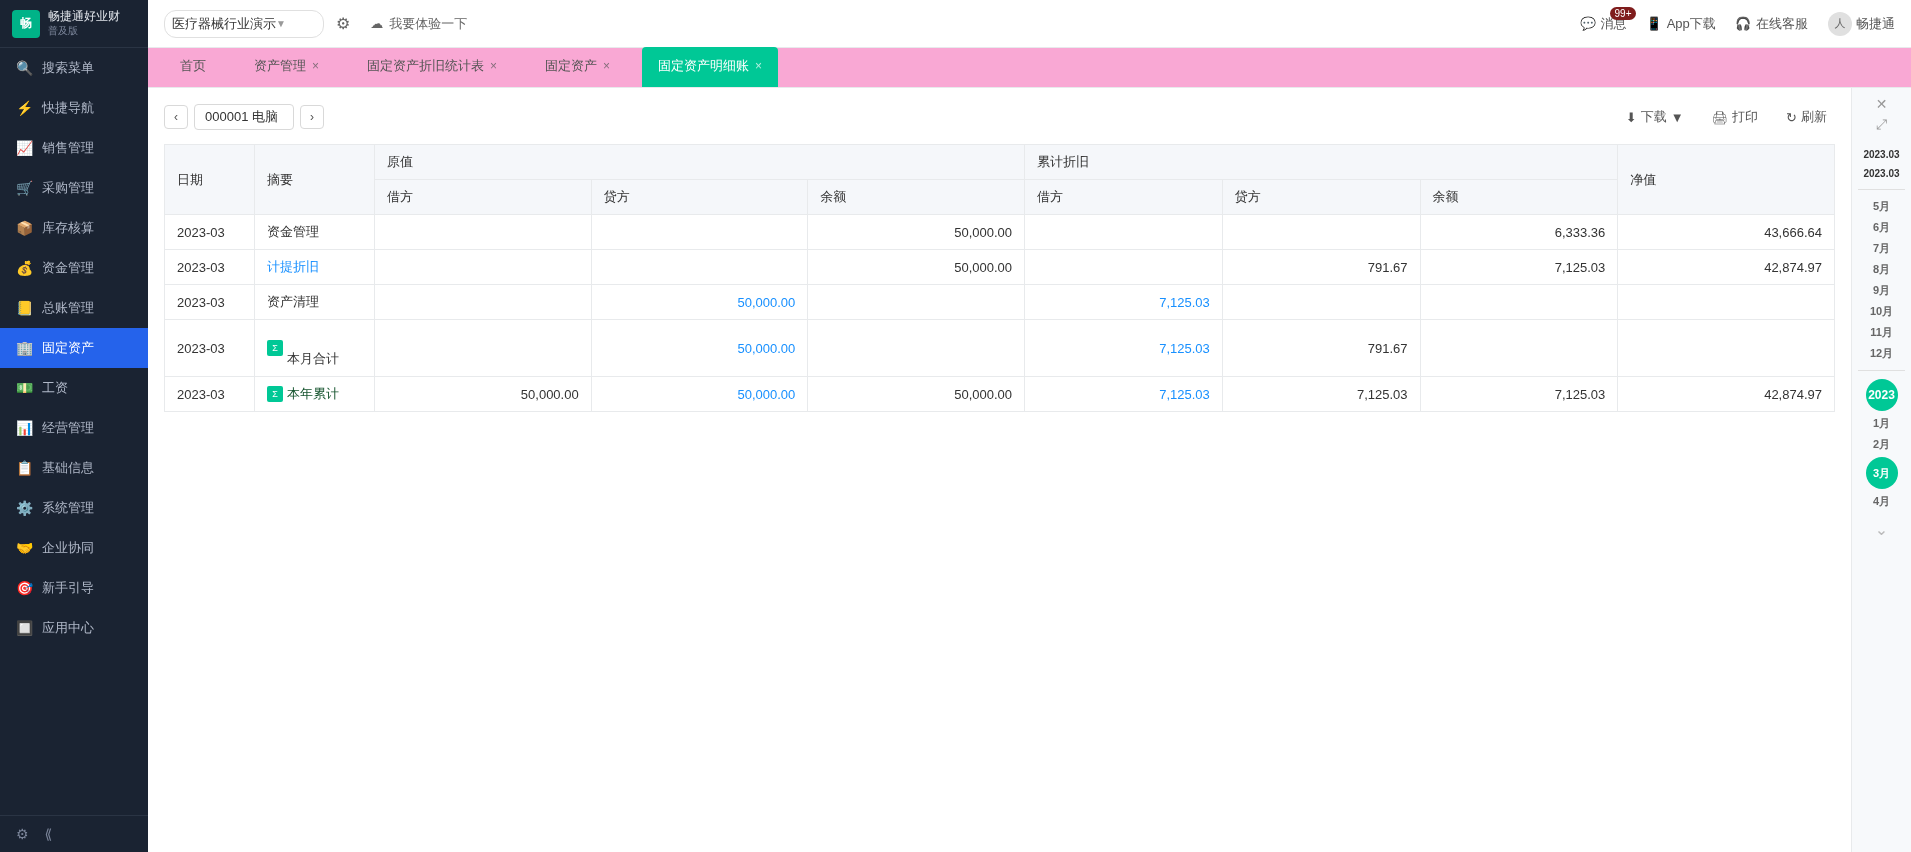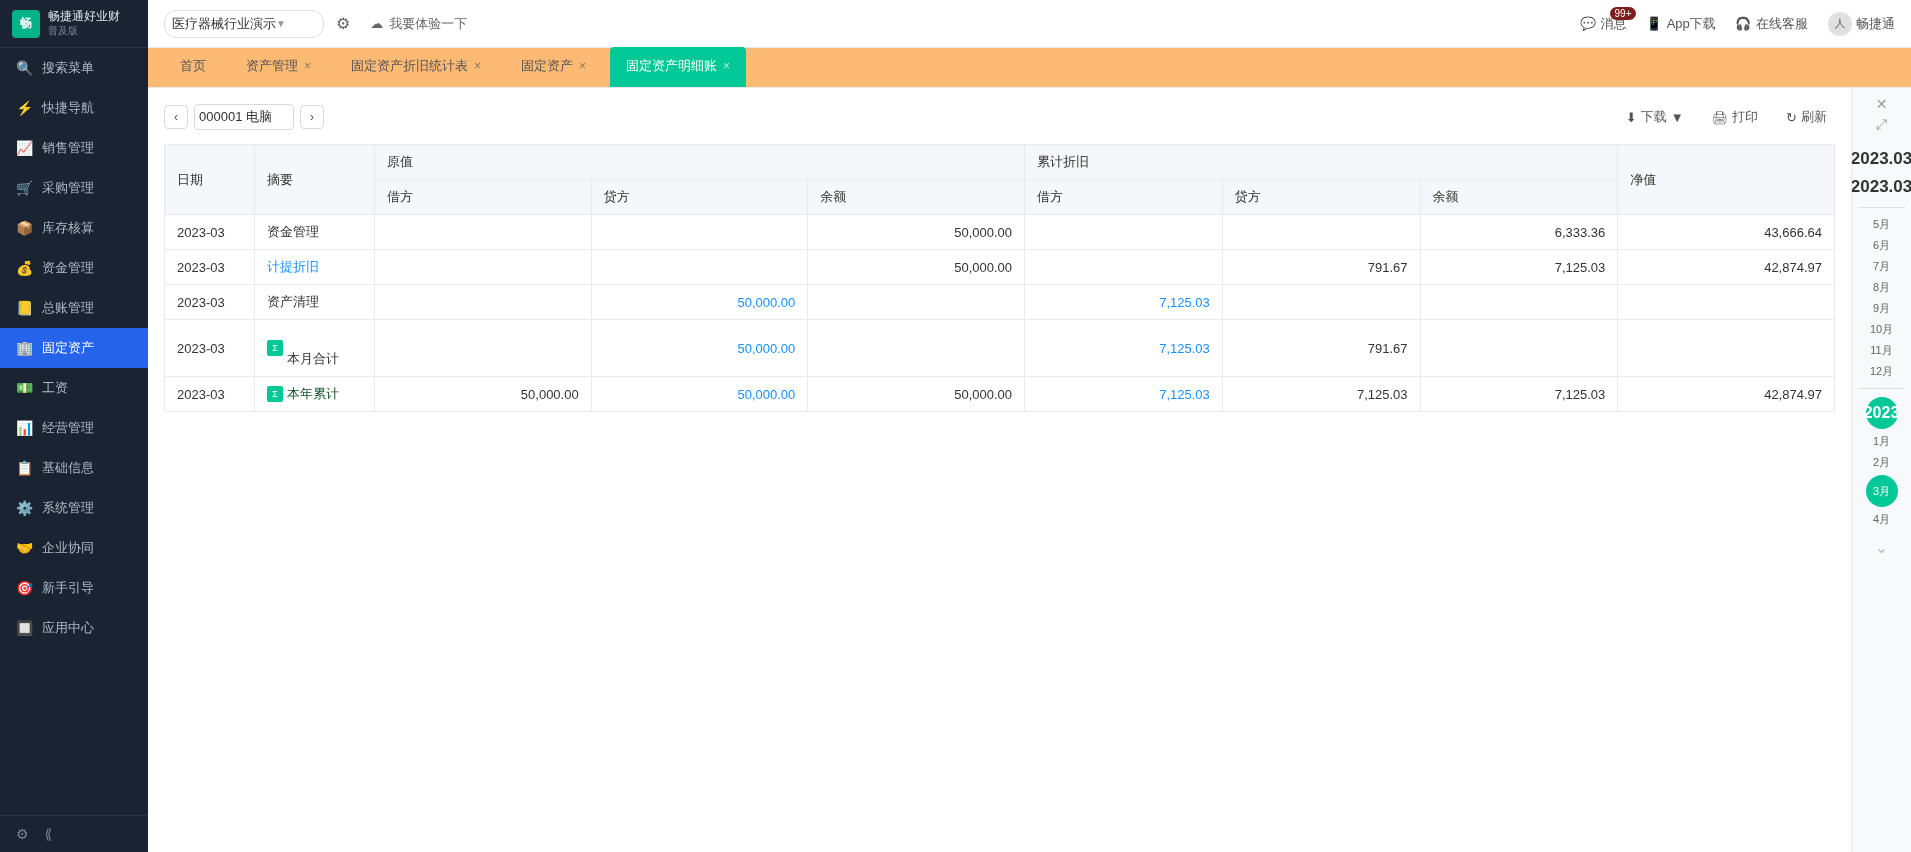--- a/index.html
+++ b/index.html
@@ -92,28 +92,28 @@
     .badge {
       background: #7f1d1d; color: white; font-size: 10px;
       border-radius: 8px; padding: 1px 5px;
       position: absolute; top: -8px; right: -10px;
       min-width: 18px; text-align: center;
     }
     .topbar-avatar { width: 24px; height: 24px; border-radius: 50%; background: #e0e0e0; display: flex; align-items: center; justify-content: center; font-size: 11px; color: #666; }
 
     
     .tabbar {
-      background: #fdba74;
+      background: #f9a8d4;
       height: 40px;
       display: flex;
       align-items: flex-end;
       padding: 0 16px;
       border-bottom: 1px solid #e8eaec;
       flex-shrink: 0;
-      gap: 8px;
+      gap: 16px;
     }
     .tab {
       padding: 8px 16px;
       font-size: 13px;
       color: #555;
       cursor: pointer;
       border-bottom: 2px solid transparent;
       display: flex; align-items: center; gap: 6px;
       white-space: nowrap;
       height: 40px;
@@ -150,21 +150,21 @@
     }
     .nav-controls {
       display: flex; align-items: center; gap: 6px;
     }
     .nav-btn {
       width: 24px; height: 24px; border: 1px solid #d9d9d9; border-radius: 4px;
       display: flex; align-items: center; justify-content: center;
       cursor: pointer; background: white; font-size: 12px; color: #555;
     }
     .asset-id-box {
-      border: 1px solid #d9d9d9; border-radius: 4px; padding: 3px 4px;
+      border: 1px solid #d9d9d9; border-radius: 4px; padding: 3px 10px;
       font-size: 13px; color: #333; background: white; min-width: 100px;
       display: flex; align-items: center; gap: 4px;
     }
     .toolbar-actions { display: flex; align-items: center; gap: 12px; }
     .toolbar-btn {
       display: flex; align-items: center; gap: 4px;
       color: #555; font-size: 13px; cursor: pointer;
       padding: 4px 8px;
     }
 
@@ -202,31 +202,31 @@
       align-items: center;
       padding: 8px 0;
       overflow: hidden;
       flex-shrink: 0;
     }
     .right-panel-close {
       font-size: 14px; color: #999; cursor: pointer; margin-bottom: 4px;
     }
     .right-panel-expand { font-size: 14px; color: #999; cursor: pointer; margin-bottom: 12px; }
     .timeline-year {
-      font-size: 17px; color: #333; font-weight: bold;
+      font-size: 10px; color: #333; font-weight: bold;
       margin: 4px 0; cursor: pointer;
     }
     .timeline-month {
       font-size: 11px; color: #666;
-      padding: 3px 0; cursor: pointer; width: 100%; text-align: center;
+      padding: 3px 0; cursor: pointer; width: 100%; text-align: center; font-weight: bold;
     }
     .timeline-month.active-year {
       background: #00c896; color: white; border-radius: 50%; width: 32px; height: 32px;
       display: flex; align-items: center; justify-content: center; margin: 2px auto;
-      font-size: 16px; font-weight: bold;
+      font-size: 12px; font-weight: bold;
     }
     .timeline-month.active {
       background: #00c896; color: white; border-radius: 50%; width: 32px; height: 32px;
       display: flex; align-items: center; justify-content: center; margin: 2px auto;
     }
     .timeline-divider { width: 80%; border: none; border-top: 1px solid #e0e0e0; margin: 6px auto; }
     .right-panel-arrow { font-size: 16px; color: #bbb; cursor: pointer; margin-top: 8px; }
   </style>
 </head>
 <body>

